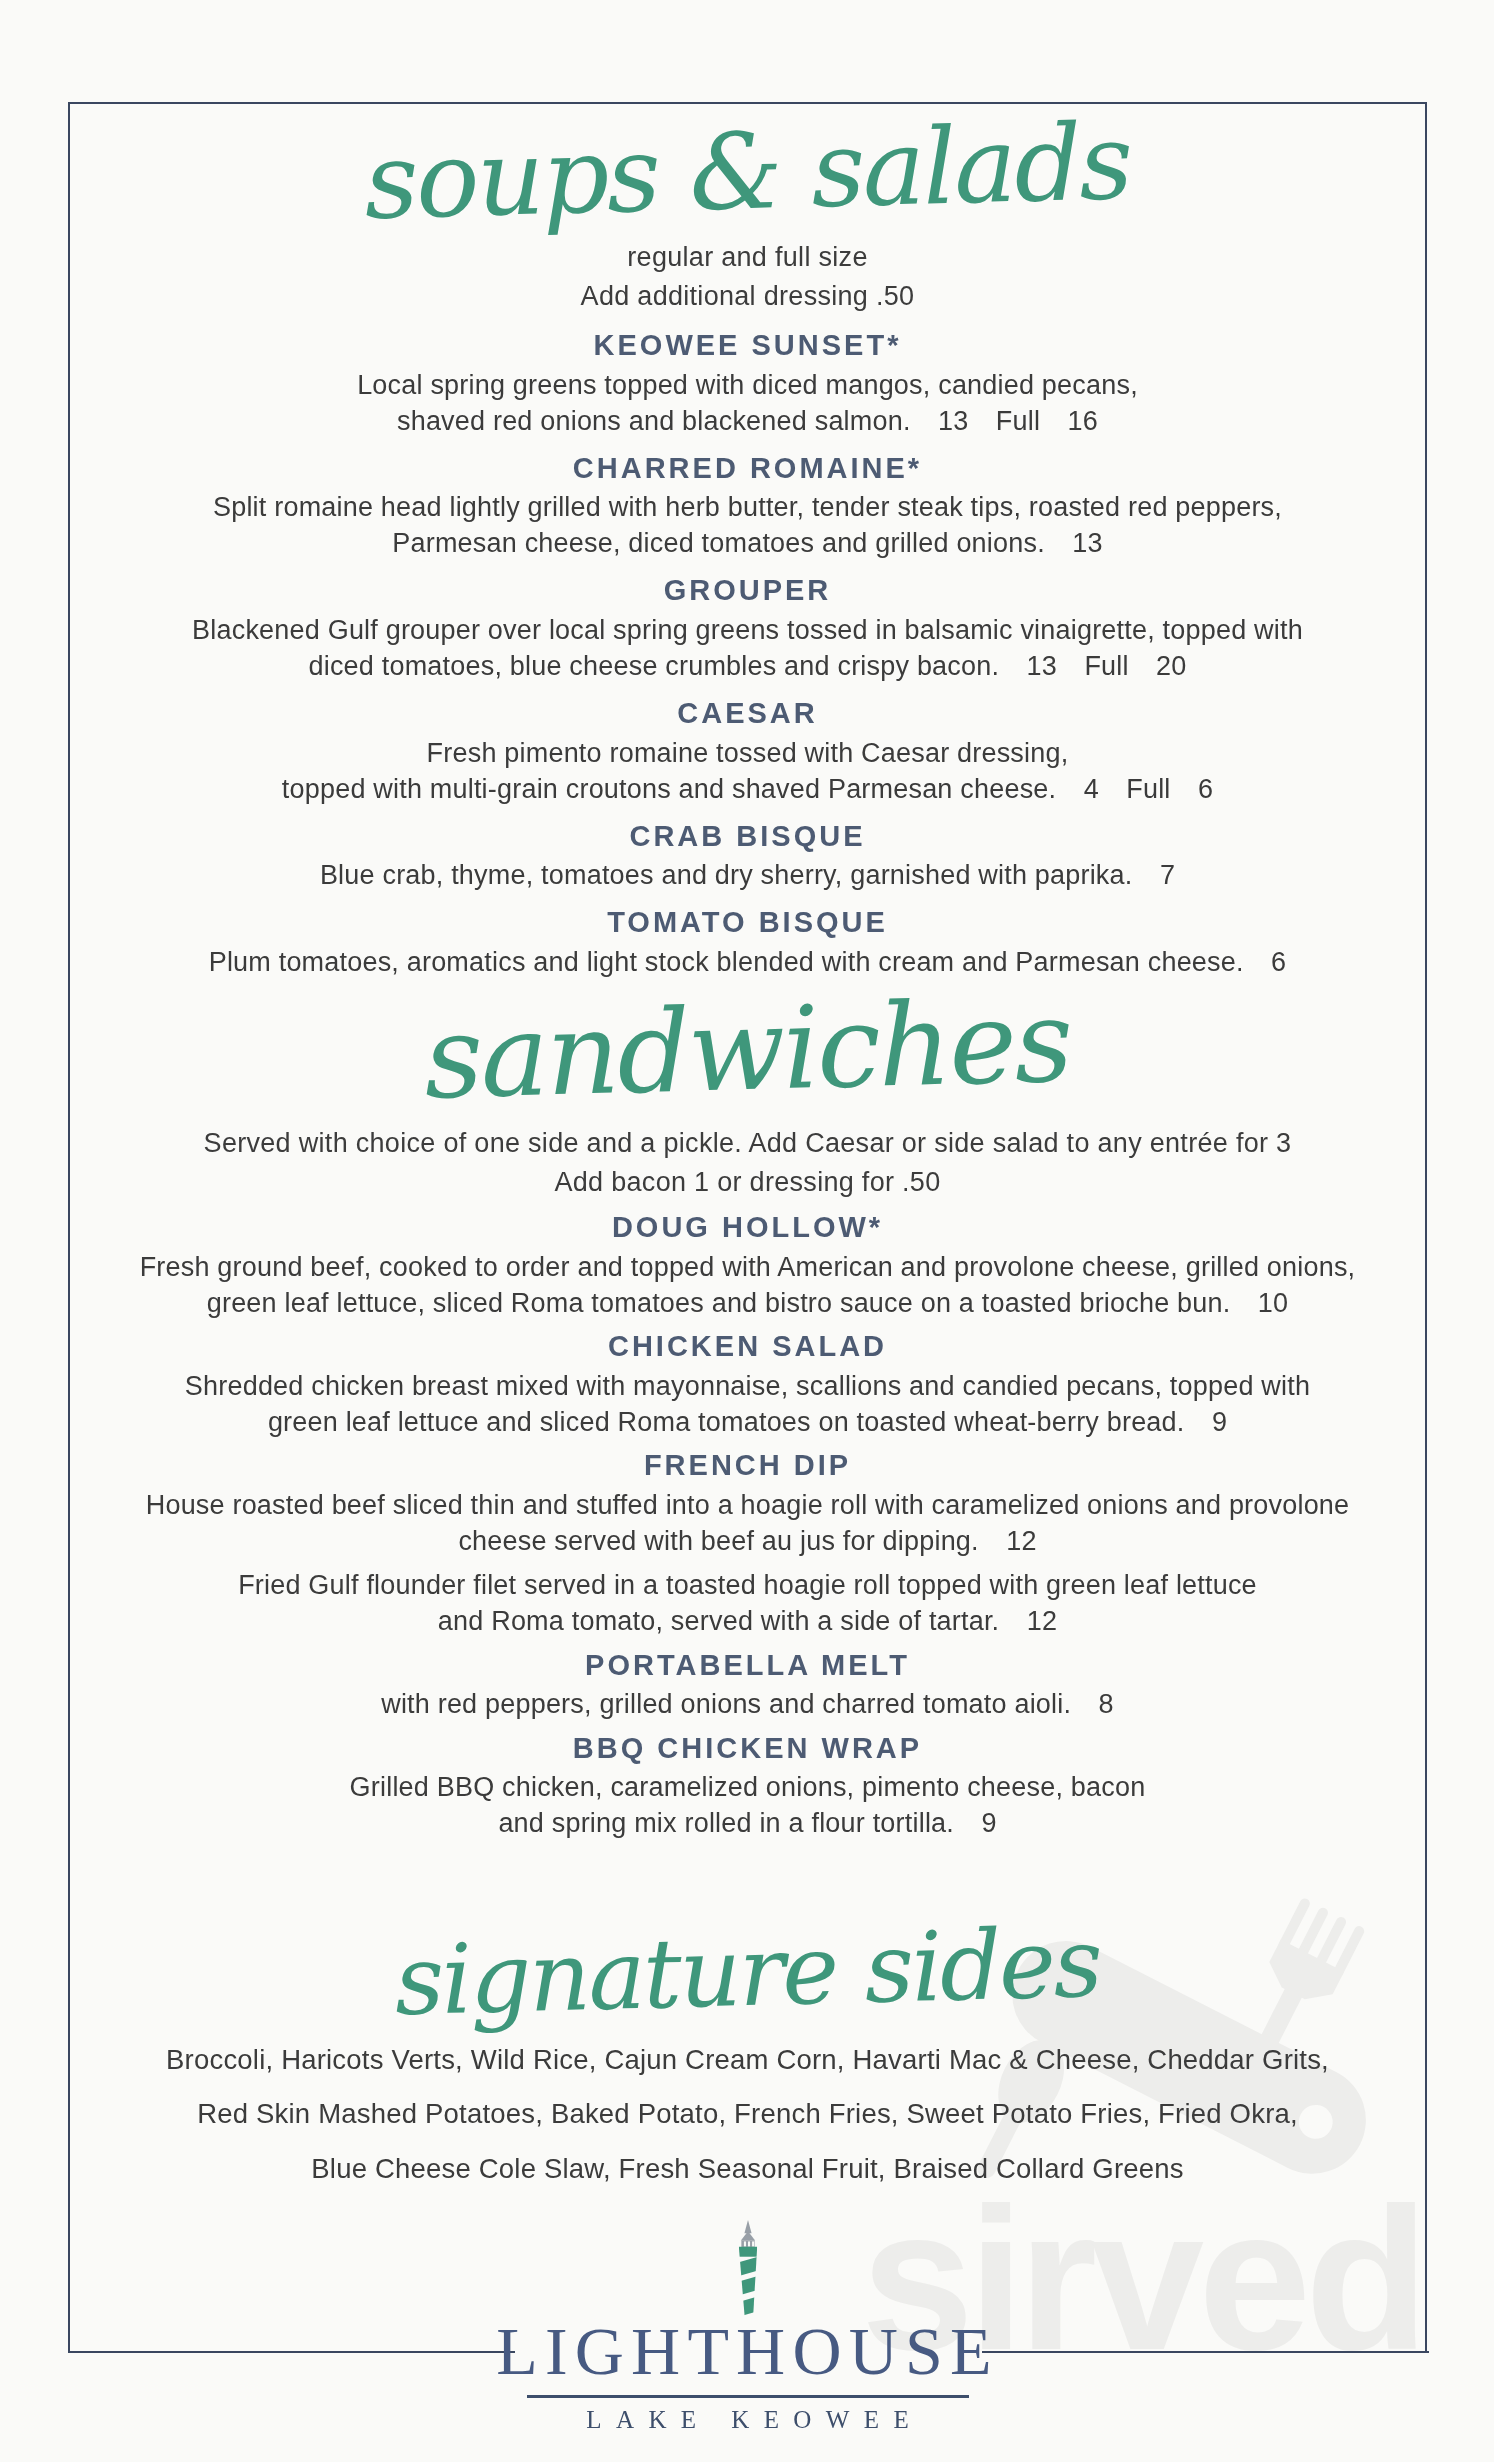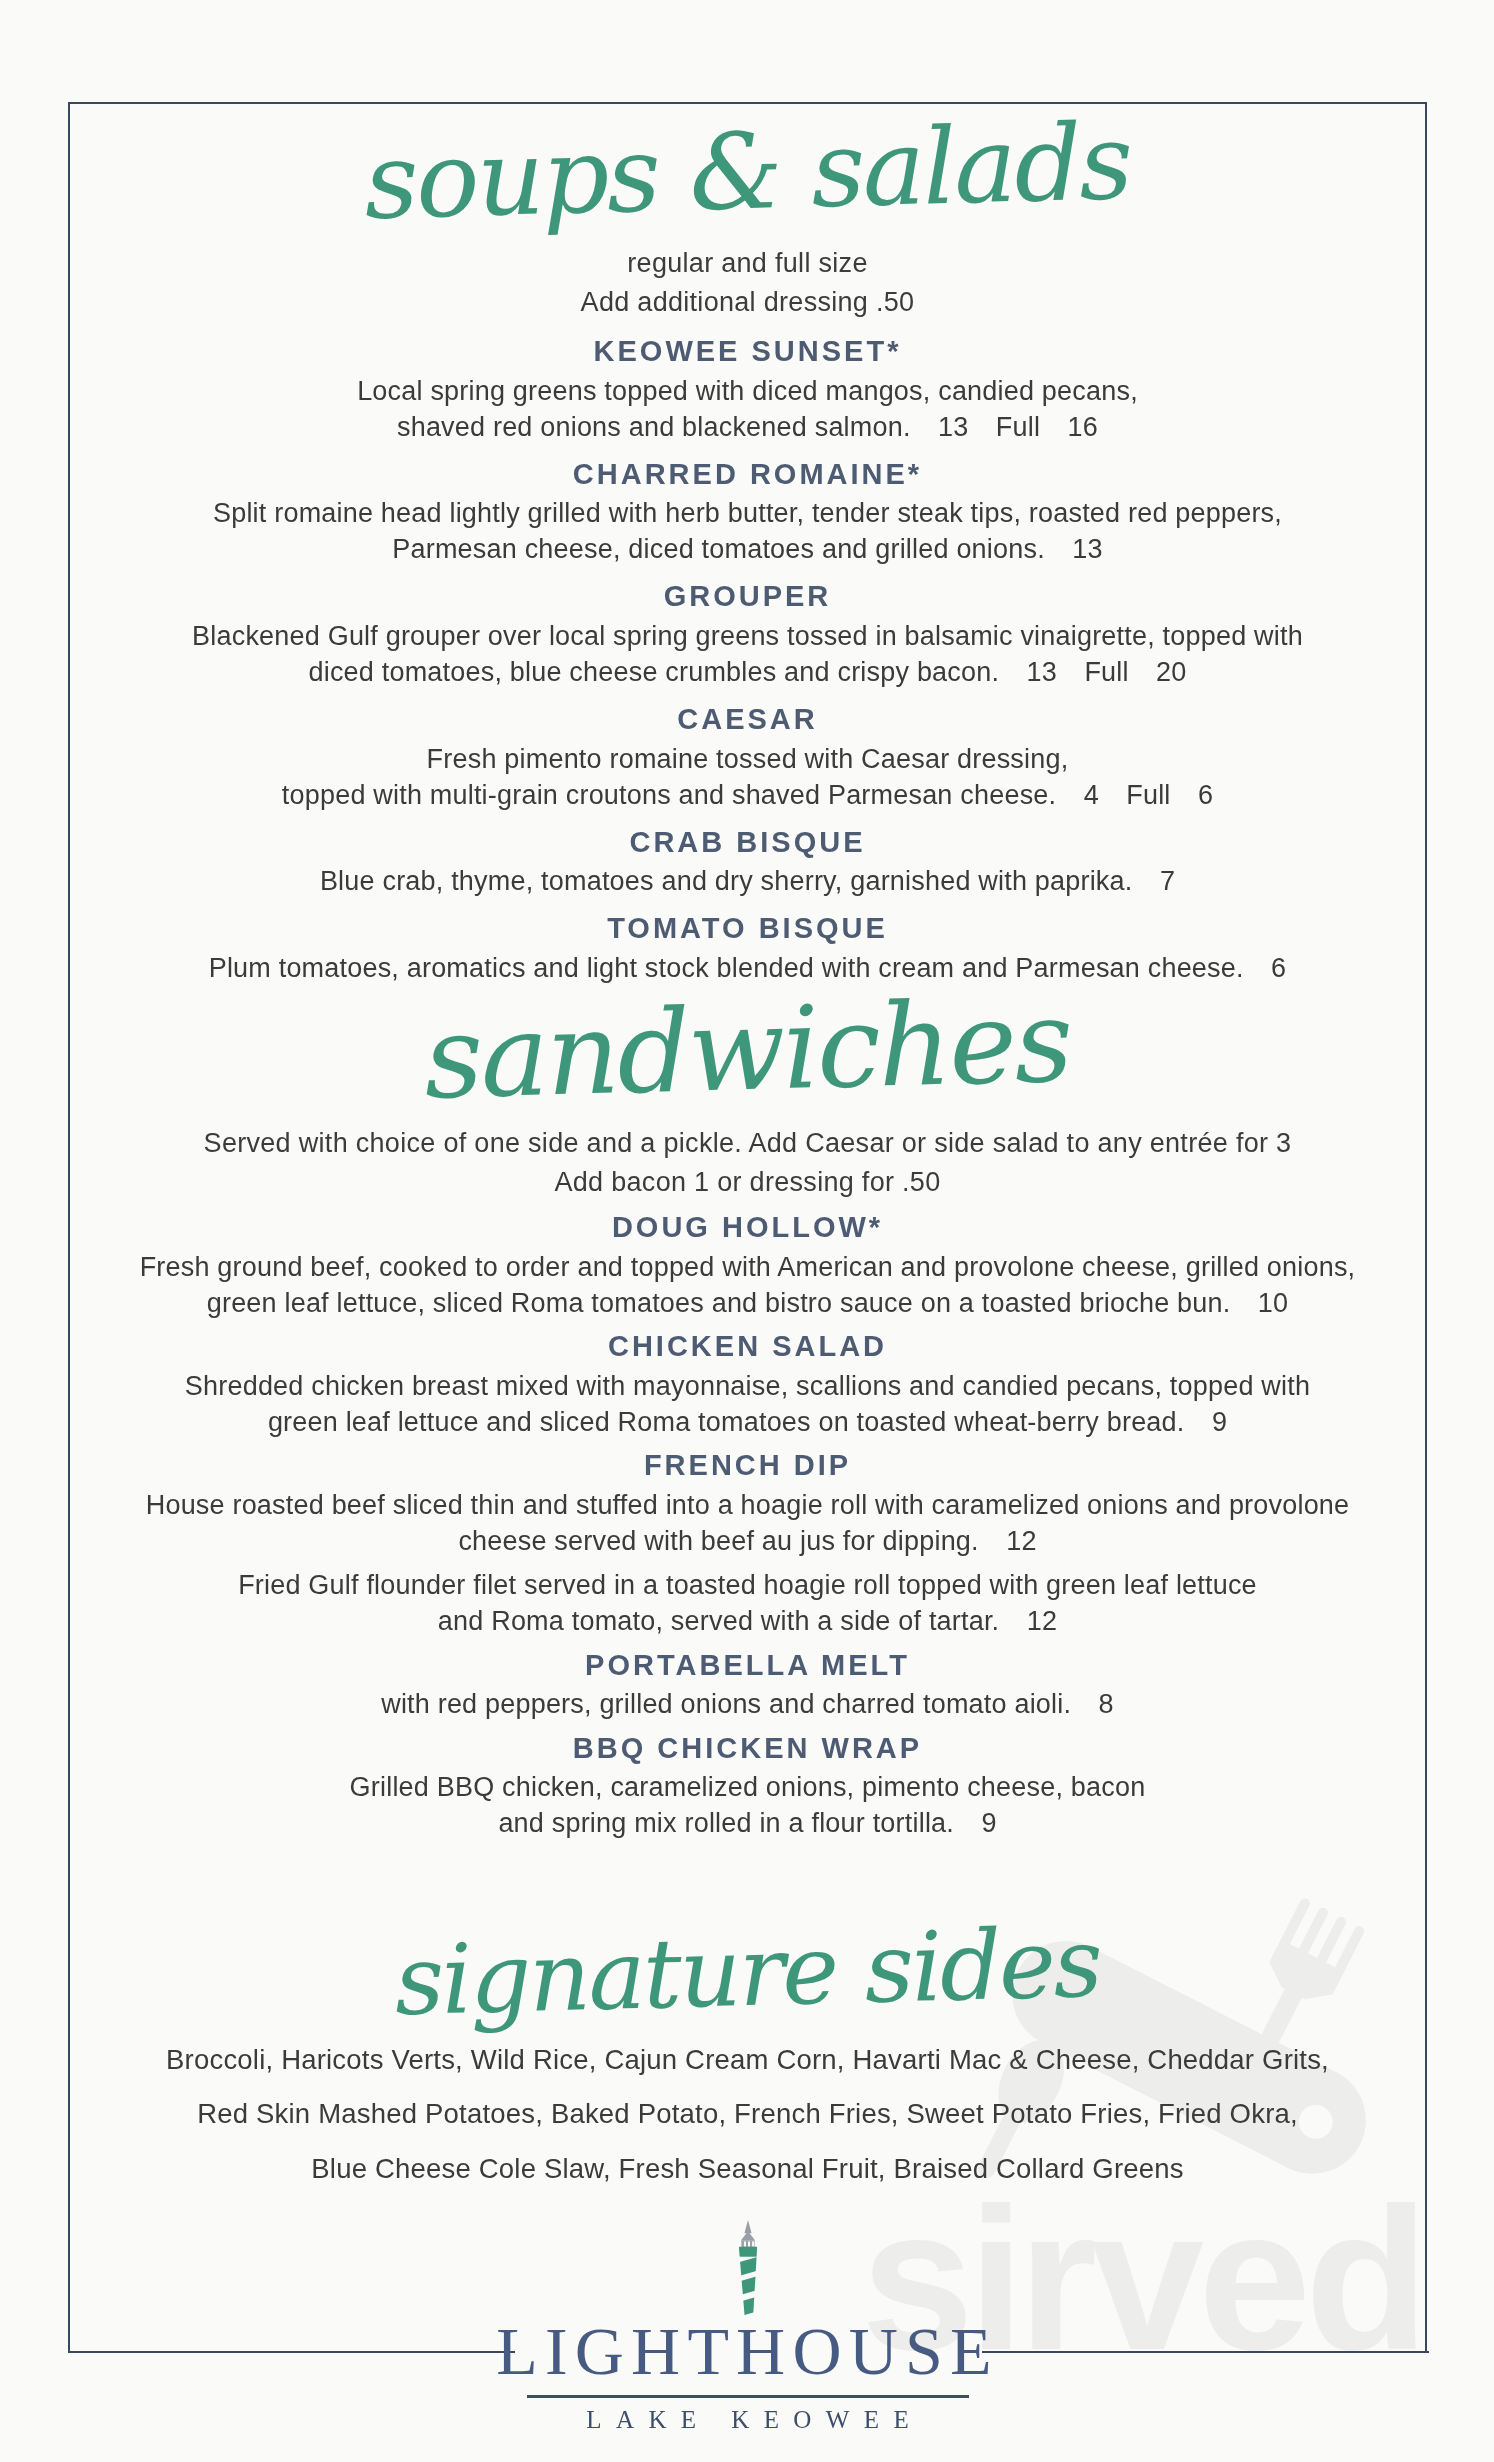--- a/index.html
+++ b/index.html
@@ -32,21 +32,21 @@
   .sec-sand{top:990px;}
   .sec-sides{top:1922px;}
   .script{
     margin:0;font-family:"DejaVu Serif",serif;font-style:italic;font-weight:normal;
     color:var(--accent_green,#3f977b);line-height:1.05;letter-spacing:-2.4px;
     transform:rotate(-1.5deg);
   }
   .sec-soups .script{font-size:105px;}
   .sec-sand  .script{font-size:114px;}
   .sec-sides .script{font-size:96px;}
-  .notes{margin-top:17px;font-size:27px;line-height:39px;letter-spacing:0.3px;color:#3c3c3c;}
+  .notes{margin-top:11px;font-size:27px;line-height:39px;letter-spacing:0.3px;color:#3c3c3c;}
   .sec-sand .notes{margin-top:14.4px;}
   .item{margin-top:12px;}
   .sec-sand .item{margin-top:8.4px;}
   .item-name{
     margin:0 0 3.6px 0;font-size:29px;font-weight:bold;letter-spacing:3px;
     color:var(--heading_navy,#4d5b73);line-height:35px;
   }
   .dline{font-size:27px;line-height:36px;letter-spacing:0.2px;}
   .sides-lines{margin-top:18px;font-size:27.5px;letter-spacing:0.2px;text-align:center;}
   .side-line{line-height:38px;margin-top:16.7px;}

